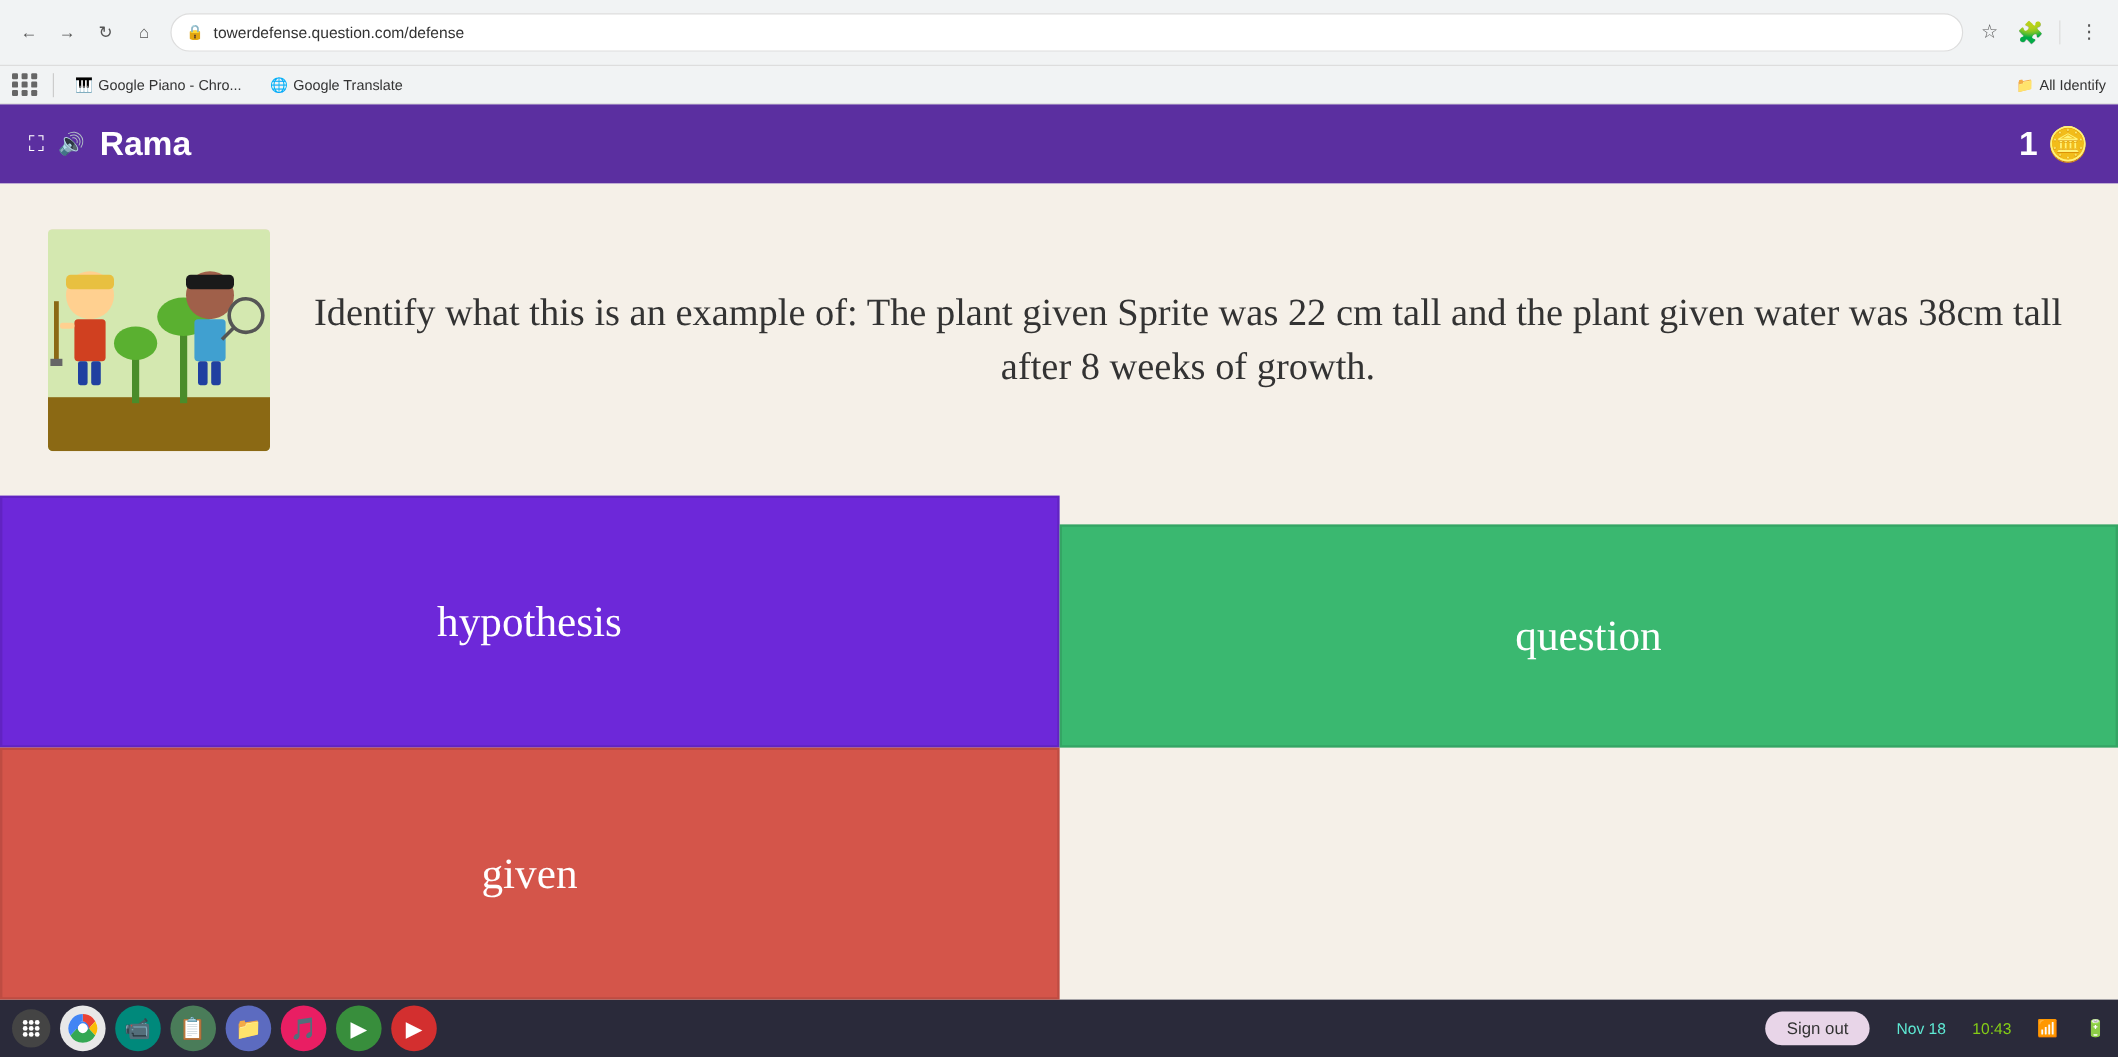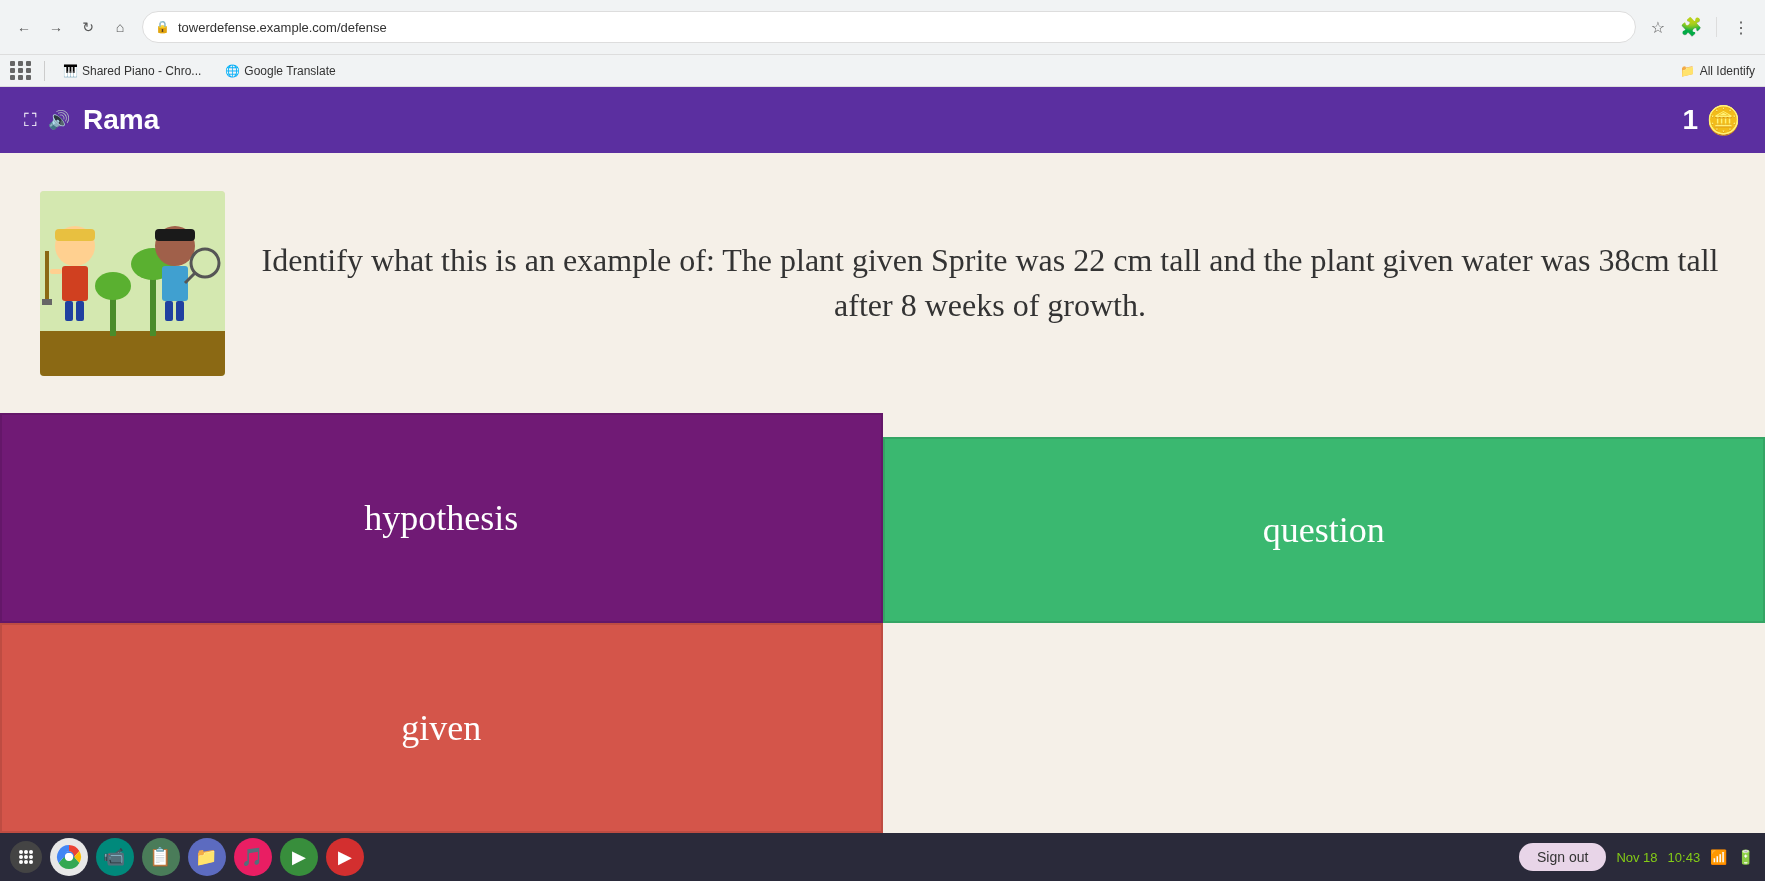--- a/index.html
+++ b/index.html
@@ -192,21 +192,21 @@
       display: flex;
       align-items: center;
       justify-content: center;
       font-size: 36px;
       font-weight: 400;
       color: white;
       font-family: Georgia, serif;
       transition: filter 0.1s;
       border: 2px solid rgba(0,0,0,0.1);
     }
-    .answer-yellow { background: #701a75; }
+    .answer-yellow { background: #6d28d9; }
     .answer-blue { background: #3a8fd4; }
     .answer-green { background: #3ab870; margin-top: 24px; }
     .answer-red { background: #d4554a; }
 
     
     .taskbar {
       background: #2a2a3a;
       height: 48px;
       display: flex;
       align-items: center;
@@ -237,39 +237,39 @@
       display: flex;
       align-items: center;
       justify-content: center;
       cursor: pointer;
       font-size: 20px;
     }
     .taskbar-right {
       margin-left: auto;
       display: flex;
       align-items: center;
-      gap: 10px;
+      gap: 22px;
     }
     .sign-out-btn {
       background: #e8d5e8;
       color: #333;
       border: none;
       border-radius: 20px;
       padding: 6px 18px;
       font-size: 14px;
       cursor: pointer;
       font-weight: 500;
     }
     .taskbar-time {
       color: #84cc16;
       font-size: 13px;
       font-weight: 500;
     }
     .taskbar-date {
-      color: #84cc16;
+      color: #5eead4;
       font-size: 13px;
     }
     .wifi-icon {
       color: white;
       font-size: 14px;
     }
 
     
     .grid-dots {
       display: grid;
@@ -288,21 +288,21 @@
 
 <div class="chrome-bar">
   <div class="nav-buttons">
     <button class="nav-btn">←</button>
     <button class="nav-btn">→</button>
     <button class="nav-btn">↻</button>
     <button class="nav-btn">⌂</button>
   </div>
   <div class="address-bar">
     <span style="font-size:12px;color:#666;">🔒</span>
-    <span class="address-text">towerdefense.example.com/defense</span>
+    <span class="address-text">towerdefense.question.com/defense</span>
   </div>
   <div class="chrome-icons">
     <button class="chrome-icon-btn">☆</button>
     <button class="chrome-icon-btn" style="font-size:18px;">🧩</button>
     <div style="width:1px;height:20px;background:#ddd;margin:0 4px;"></div>
     <button class="chrome-icon-btn">⋮</button>
   </div>
 </div>
 
 <div class="bookmarks-bar">
@@ -315,21 +315,21 @@
         <div class="grid-dot"></div>
         <div class="grid-dot"></div>
       <div class="grid-dot"></div>
         <div class="grid-dot"></div>
         <div class="grid-dot"></div>
     </div>
   </div>
   <div style="width:1px;height:20px;background:#ccc;"></div>
   <div class="bookmark-item">
     <span style="font-size:12px;">🎹</span>
-    <span>Shared Piano - Chro...</span>
+    <span>Google Piano - Chro...</span>
   </div>
   <div class="bookmark-item">
     <span style="font-size:12px;">🌐</span>
     <span>Google Translate</span>
   </div>
   <div class="bookmarks-right">
     <span>📁</span>
     <span>All Identify</span>
   </div>
 </div>

